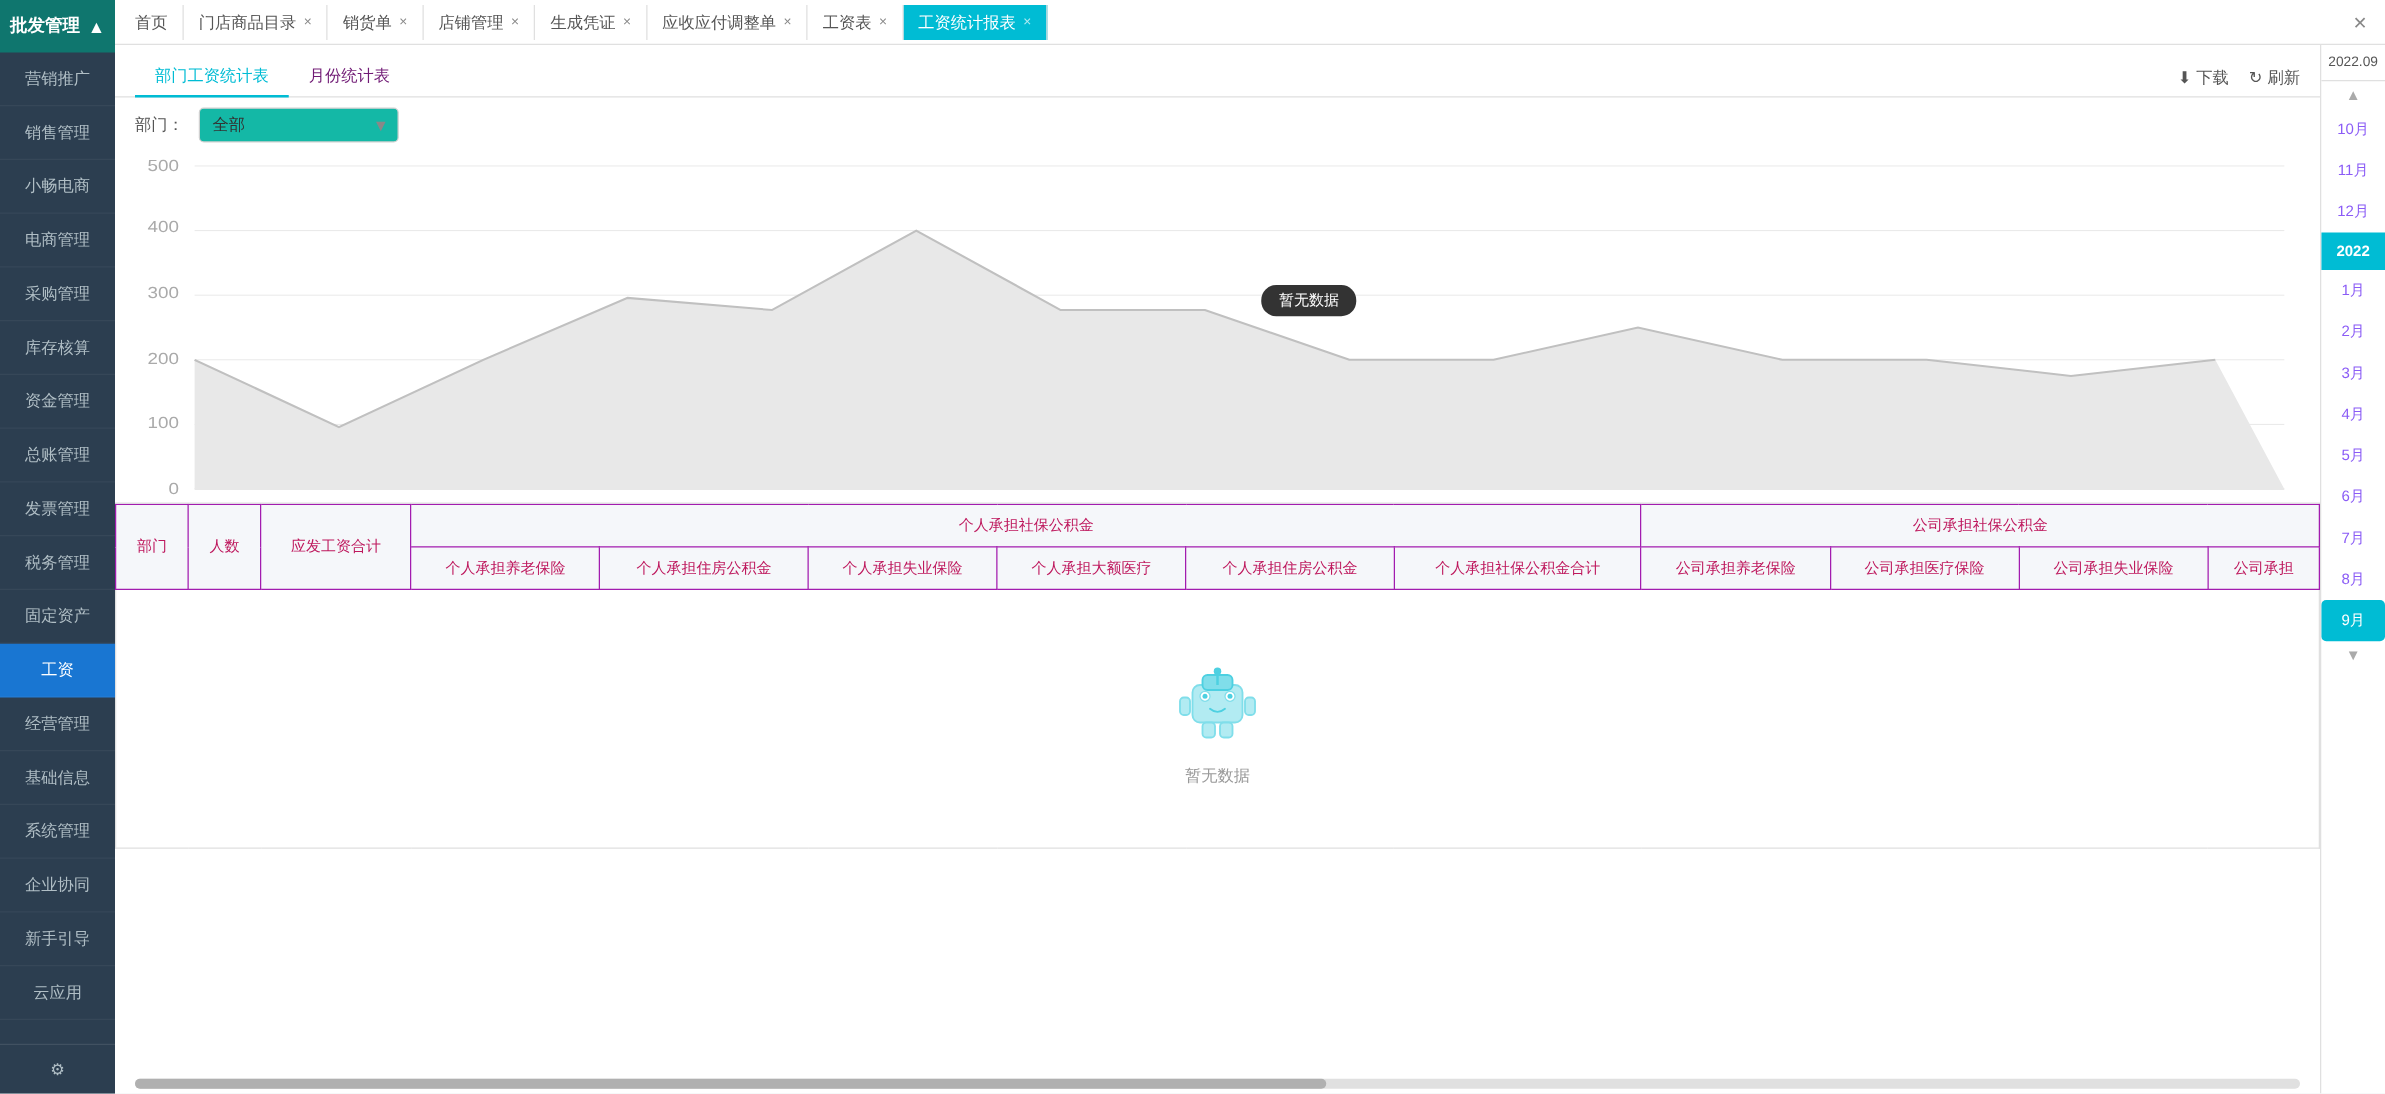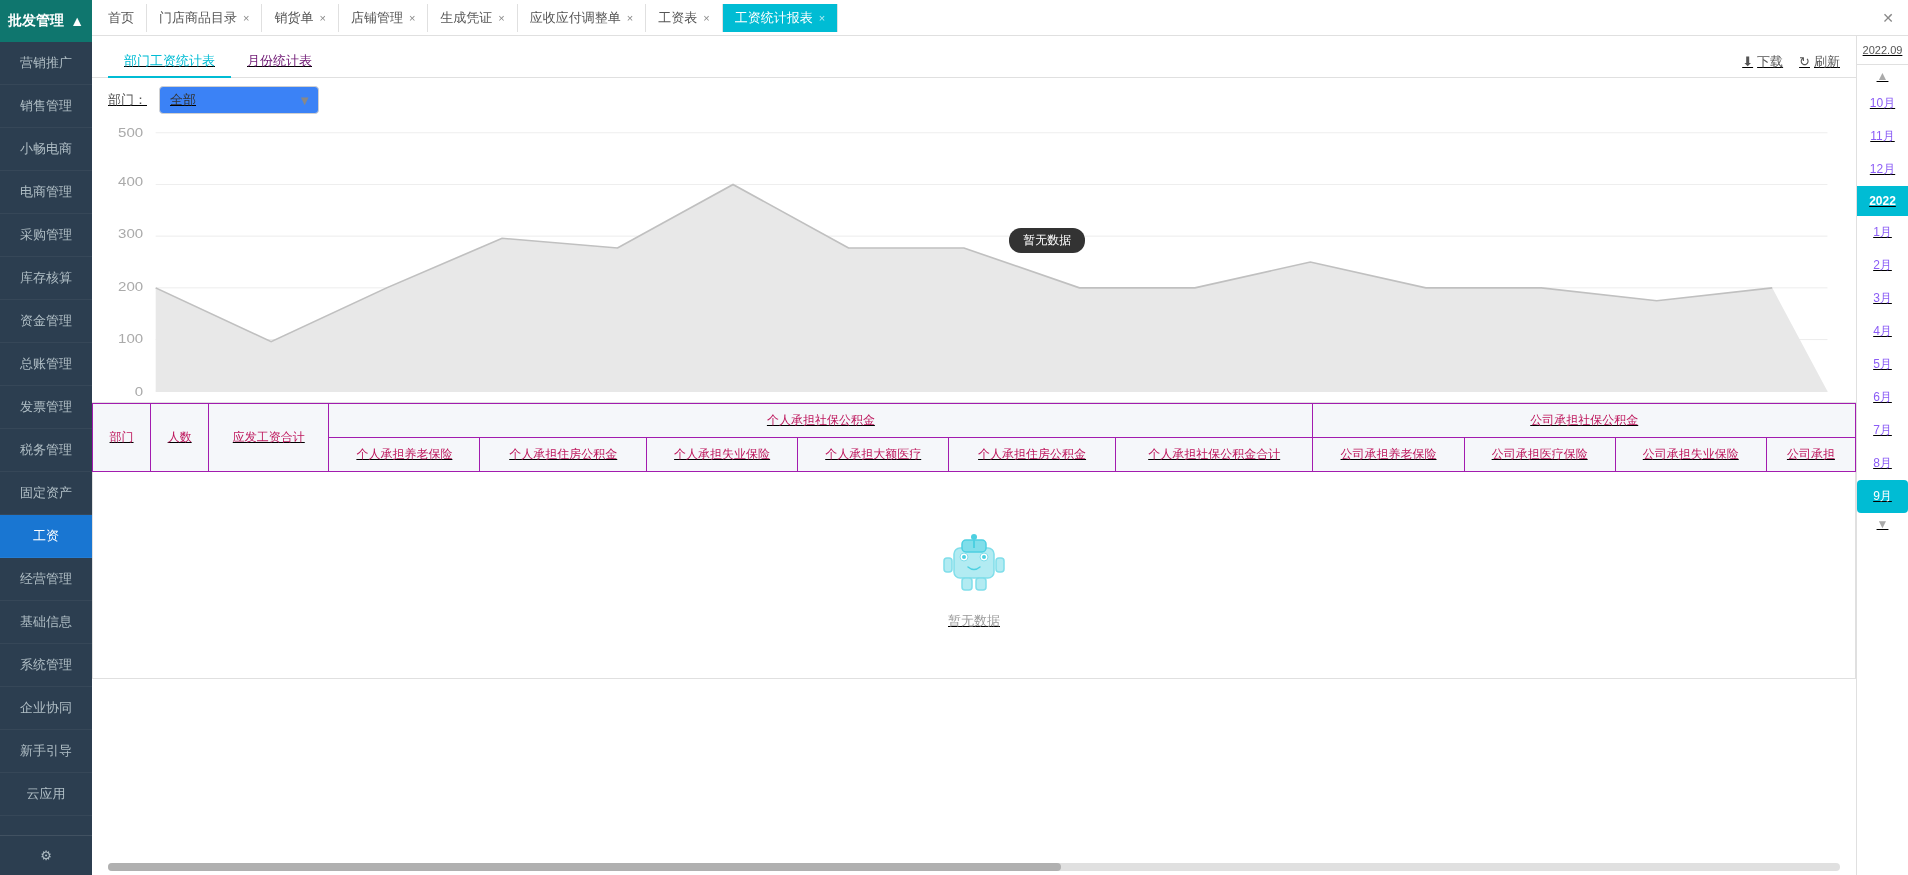--- a/index.html
+++ b/index.html
@@ -88,21 +88,20 @@
       font-size: 14px;
       cursor: pointer;
       color: #888;
     }
 
     
     .content-area {
       flex: 1;
       display: flex;
       overflow: hidden;
-      text-decoration: underline;
     }
 
     
     .page-content {
       flex: 1;
       background: #fff;
       display: flex;
       flex-direction: column;
       overflow: hidden;
       padding: 0;
@@ -157,21 +156,21 @@
     .filter-select {
       display: flex;
       align-items: center;
       border: 1px solid #d0d0d0;
       border-radius: 4px;
       padding: 4px 28px 4px 10px;
       font-size: 13px;
       min-width: 160px;
       position: relative;
       cursor: pointer;
-      background: #3b82f6;
+      background: #14b8a6;
       color: #333;
     }
     .filter-select-wrapper {
       position: relative;
       display: inline-block;
     }
     .filter-select-arrow {
       position: absolute;
       right: 8px;
       top: 50%;

